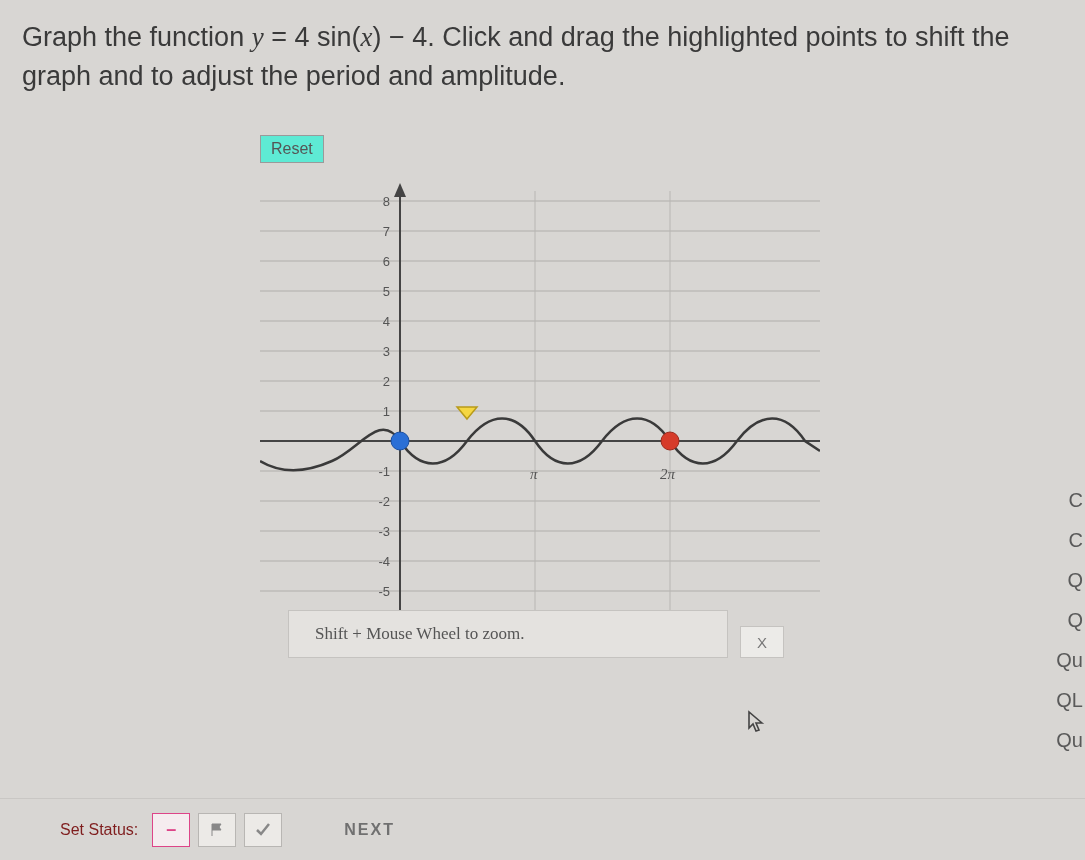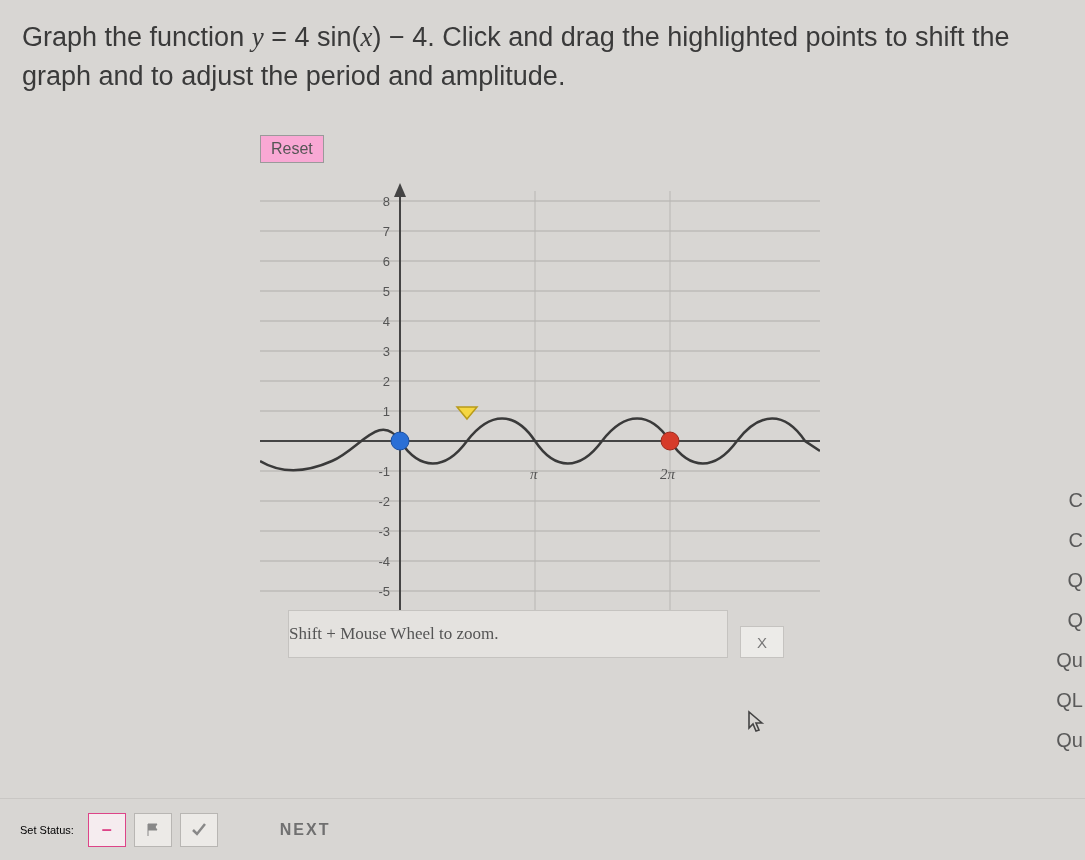--- a/index.html
+++ b/index.html
@@ -19,21 +19,21 @@
   }
   .math-i { font-style: italic; font-family: Georgia, 'Times New Roman', serif; }
   .graph-wrap {
     position: absolute;
     left: 260px;
     top: 135px;
     width: 560px;
   }
   .reset-btn {
     border: 1px solid #9a9a9a;
-    background: #f9a8d4;
+    background: #5eead4;
     color: #555;
     font-size: 16px;
     padding: 4px 10px;
     cursor: pointer;
     font-family: inherit;
   }
   .plot-area {
     position: relative;
     width: 560px;
     height: 440px;
@@ -57,21 +57,21 @@
     font-style: italic;
     font-family: Georgia, serif;
   }
   .hint-box {
     position: absolute;
     left: 288px;
     top: 610px;
     width: 440px;
     background: #e4e2df;
     border: 1px solid #c5c3c0;
-    padding: 10px 0;
+    padding: 10px 26px;
     color: #555;
     font-size: 17px;
     font-family: Georgia, 'Times New Roman', serif;
     line-height: 1.5;
   }
   .close-hint {
     position: absolute;
     left: 740px;
     top: 626px;
     width: 44px;
@@ -95,21 +95,21 @@
     position: absolute;
     left: 0;
     bottom: 0;
     width: 1085px;
     height: 62px;
     border-top: 1px solid #c9c7c4;
     display: flex;
     align-items: center;
     padding: 0 20px;
   }
-  .status-label { color: #000000; font-size: 11px; margin-right: 14px; }
+  .status-label { color: #7f1d1d; font-size: 16px; margin-right: 14px; margin-left: 40px; }
   .status-btn {
     width: 38px; height: 34px;
     border: 1px solid #b8b6b3;
     background: #eceae7;
     margin-right: 8px;
     display: flex; align-items: center; justify-content: center;
     color: #888; font-size: 18px; cursor: pointer;
   }
   .status-btn.minus { border-color: #d48; color: #d48; background:#f5ecef; font-weight:bold;}
   .next-btn {

